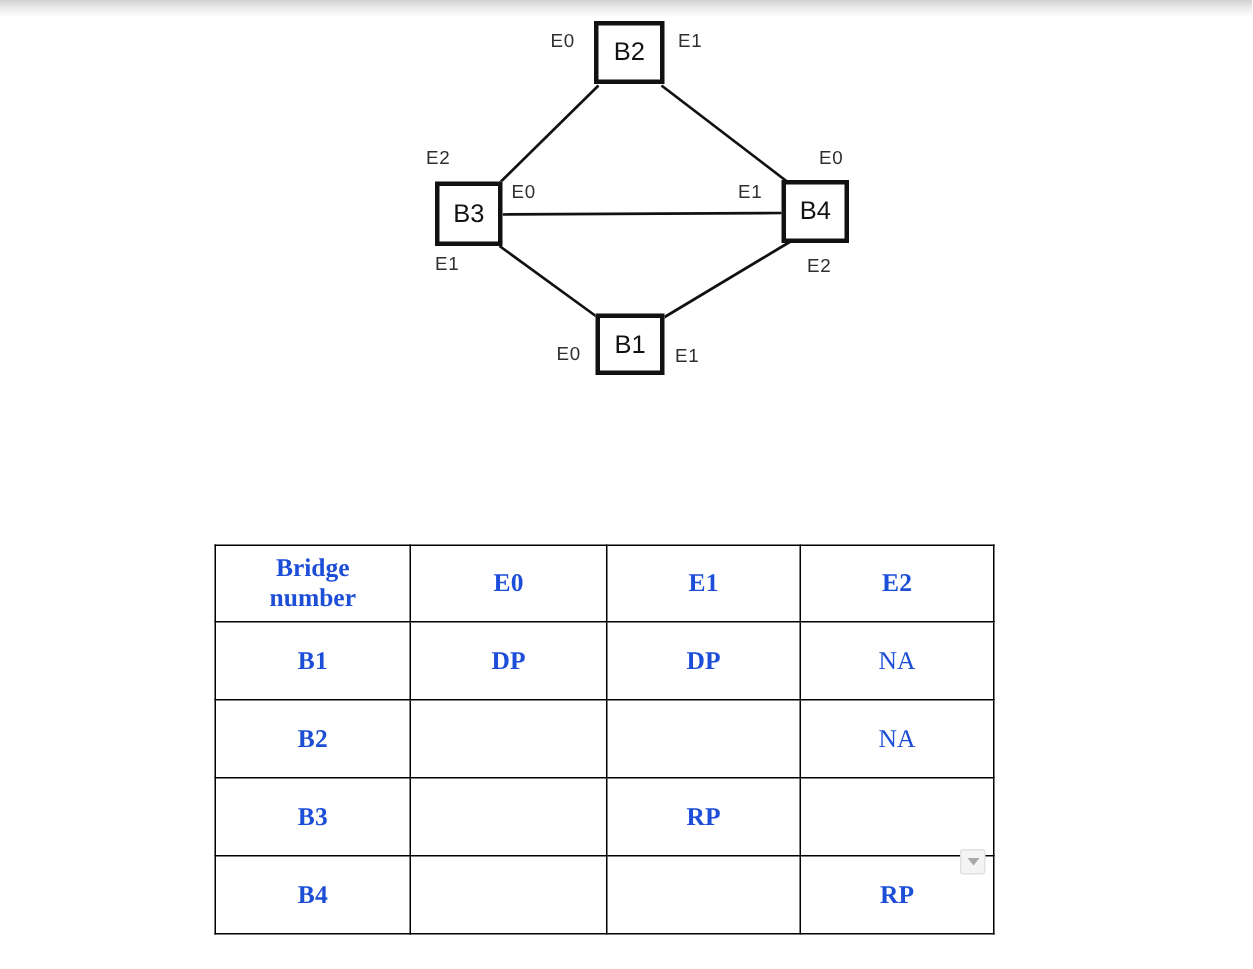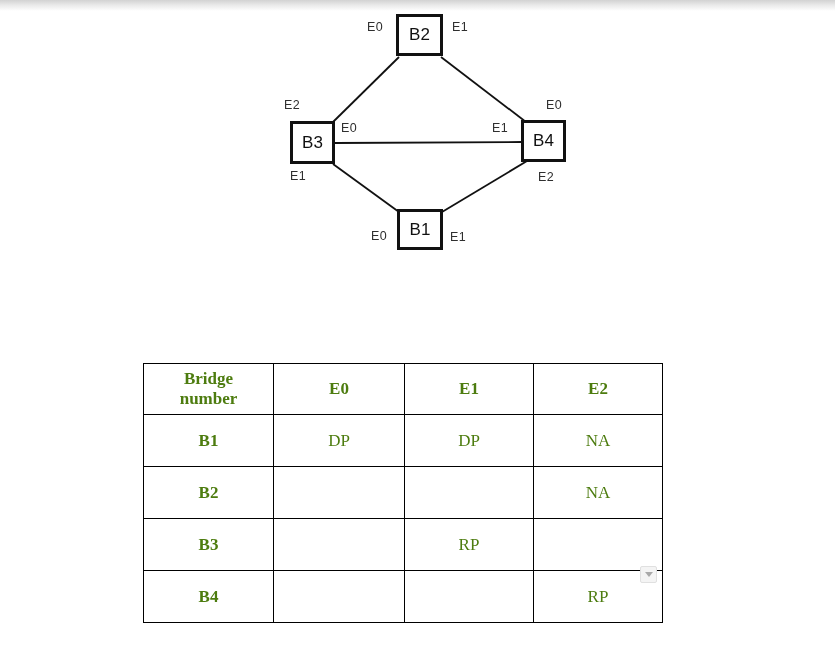--- a/index.html
+++ b/index.html
@@ -73,32 +73,32 @@
   
   .bridge-table {
     position: absolute;
     left: 143px;
     top: 363px;
     width: 519px;
     border-collapse: collapse;
     table-layout: fixed;
     font-family: "Liberation Serif", serif;
     font-size: 17px;
-    color: #4d7c0f;
+    color: #1d4ed8;
   }
   .bridge-table th,
   .bridge-table td {
     border: 1.6px solid #000000;
     text-align: center;
     vertical-align: middle;
     padding: 0;
     background: #ffffff;
   }
   .bridge-table thead th { height: 50px; font-weight: bold; line-height: 1.18; }
-  .bridge-table tbody td { height: 51px; font-weight: normal; }
+  .bridge-table tbody td { height: 51px; font-weight: bold; }
   .bridge-table td.row-label { font-weight: bold; }
   .bridge-table td.bold-cell { font-weight: normal; }
   .hdr-wrap {
     display: block;
     width: 88px;
     margin: 0 auto;
   }
 
   
   .dropdown-btn {

